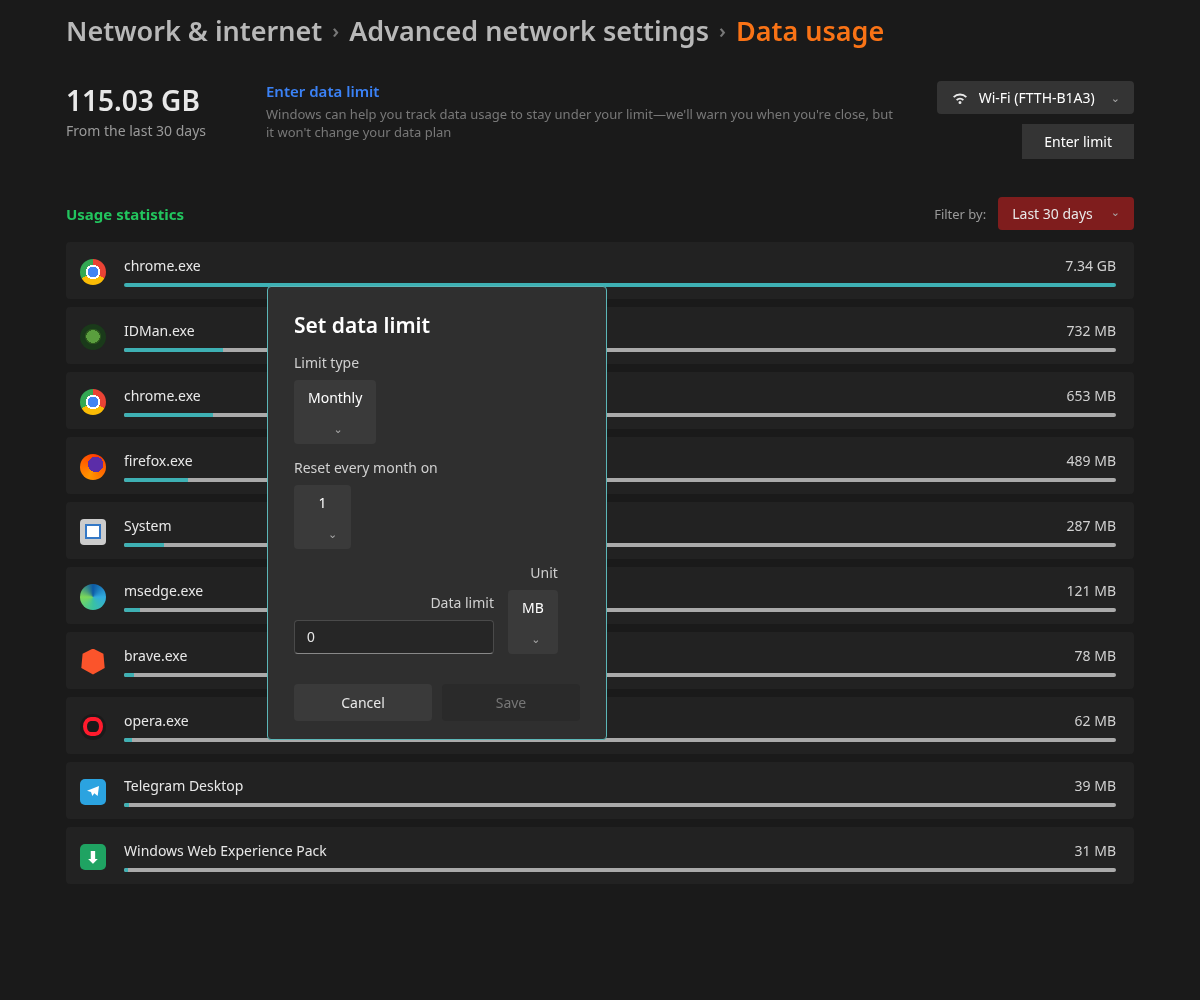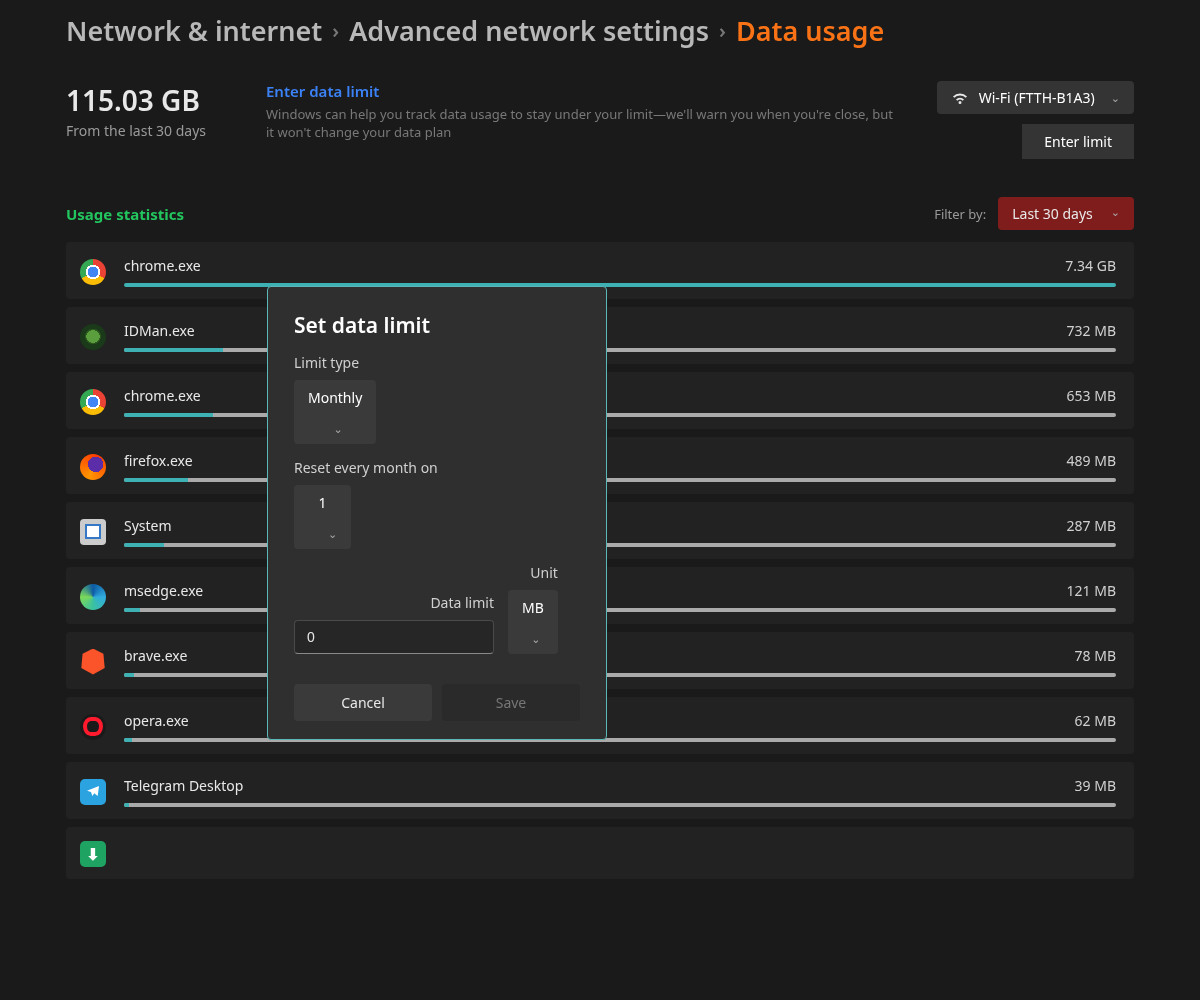--- a/index.html
+++ b/index.html
@@ -344,20 +344,29 @@
           <span class="app-name">Telegram Desktop</span>
           <span class="app-size">39 MB</span>
         </div>
         <div class="bar">
           <div class="bar-fill" style="width:0.5%"></div>
         </div>
       </div>
     </div>
     <div class="row">
       <div class="app-icon ic-wwep">⬇</div>
+      <div class="row-main">
+        <div class="row-top">
+          <span class="app-name">Windows Web Experience Pack</span>
+          <span class="app-size">31 MB</span>
+        </div>
+        <div class="bar">
+          <div class="bar-fill" style="width:0.4%"></div>
+        </div>
+      </div>
     </div>
   </div>
 
 <div class="overlay">
   <div class="dlg-title">Set data limit</div>
 
   <div class="dlg-label">Limit type</div>
   <div class="dlg-sel">
     <span>Monthly</span>
     <span class="chev">⌄</span>

